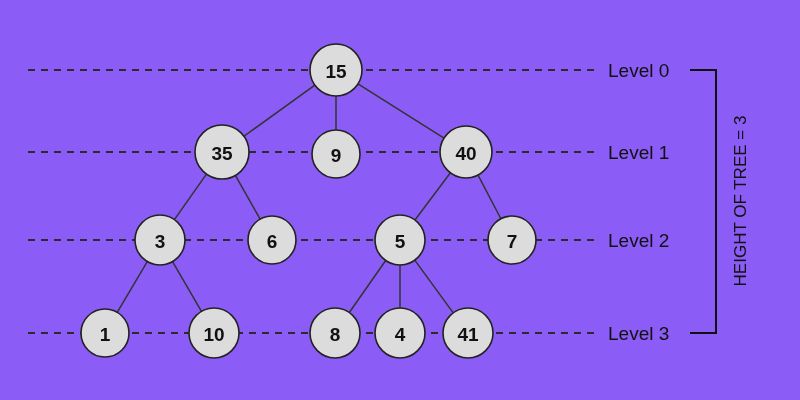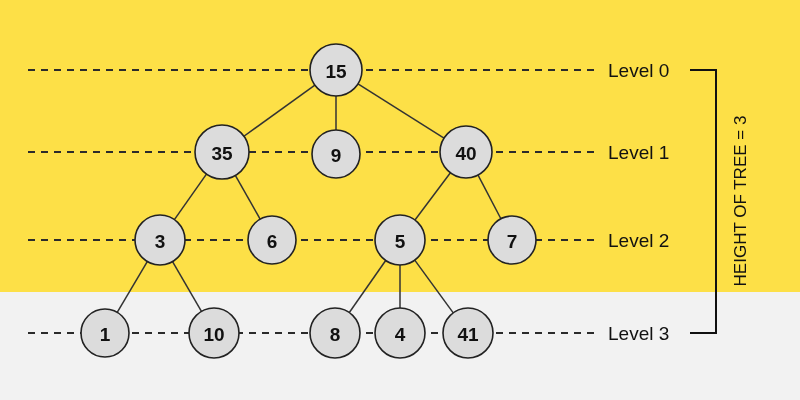--- a/index.html
+++ b/index.html
@@ -9,22 +9,22 @@
   body {
     width: 800px;
     height: 400px;
     background: #f2f2f2;
     font-family: "Liberation Sans", sans-serif;
     overflow: hidden;
   }
   #diagram-root {
     position: relative;
     width: 800px;
-    height: 292px;
-    background: #fde047;
+    height: 400px;
+    background: #8b5cf6;
     text-align: center;
   }
   svg#tree-svg {
     position: absolute;
     left: 0;
     top: 0;
     width: 800px;
     height: 400px;
     display: block;
   }

